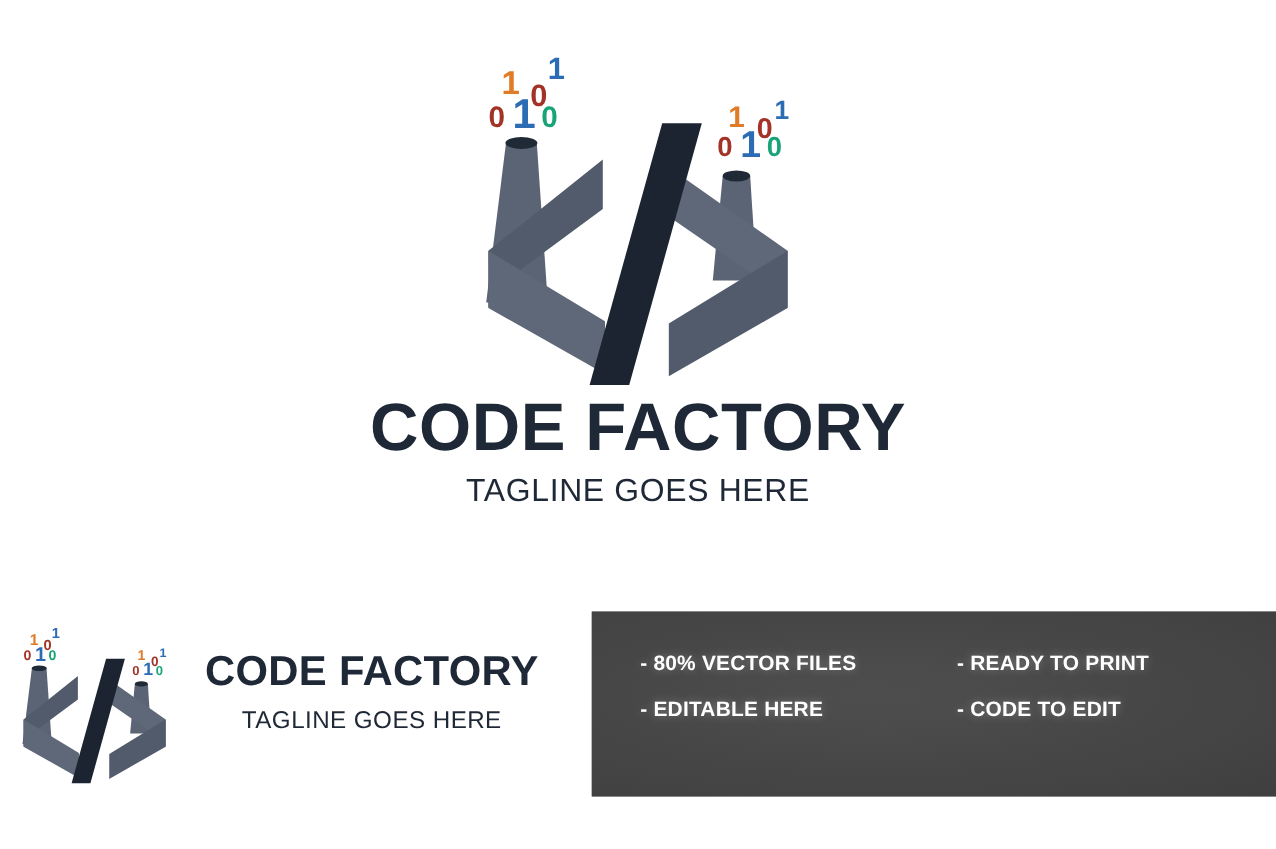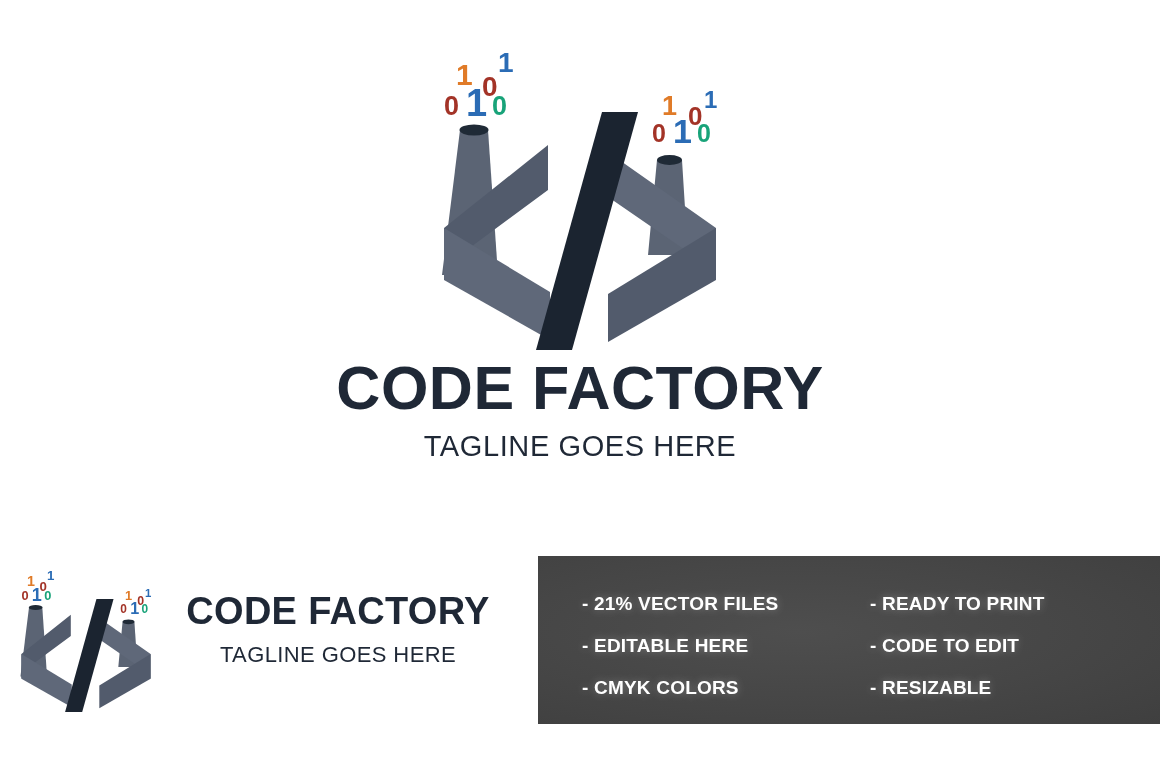--- a/index.html
+++ b/index.html
@@ -218,22 +218,20 @@
   </div>
 
   <div id="secondary-text">
     <div id="secondary-name">CODE FACTORY</div>
     <div id="secondary-tagline">TAGLINE GOES HERE</div>
   </div>
 </div>
 
 <div id="features-panel">
   <div class="features-col" id="features-col-left">
-    <div class="feature-item">- 21% VECTOR FILES</div>
+    <div class="feature-item">- 80% VECTOR FILES</div>
     <div class="feature-item">- EDITABLE HERE</div>
-    <div class="feature-item">- CMYK COLORS</div>
   </div>
   <div class="features-col" id="features-col-right">
     <div class="feature-item">- READY TO PRINT</div>
     <div class="feature-item">- CODE TO EDIT</div>
-    <div class="feature-item">- RESIZABLE</div>
   </div>
 </div>
 
 </body></html>

